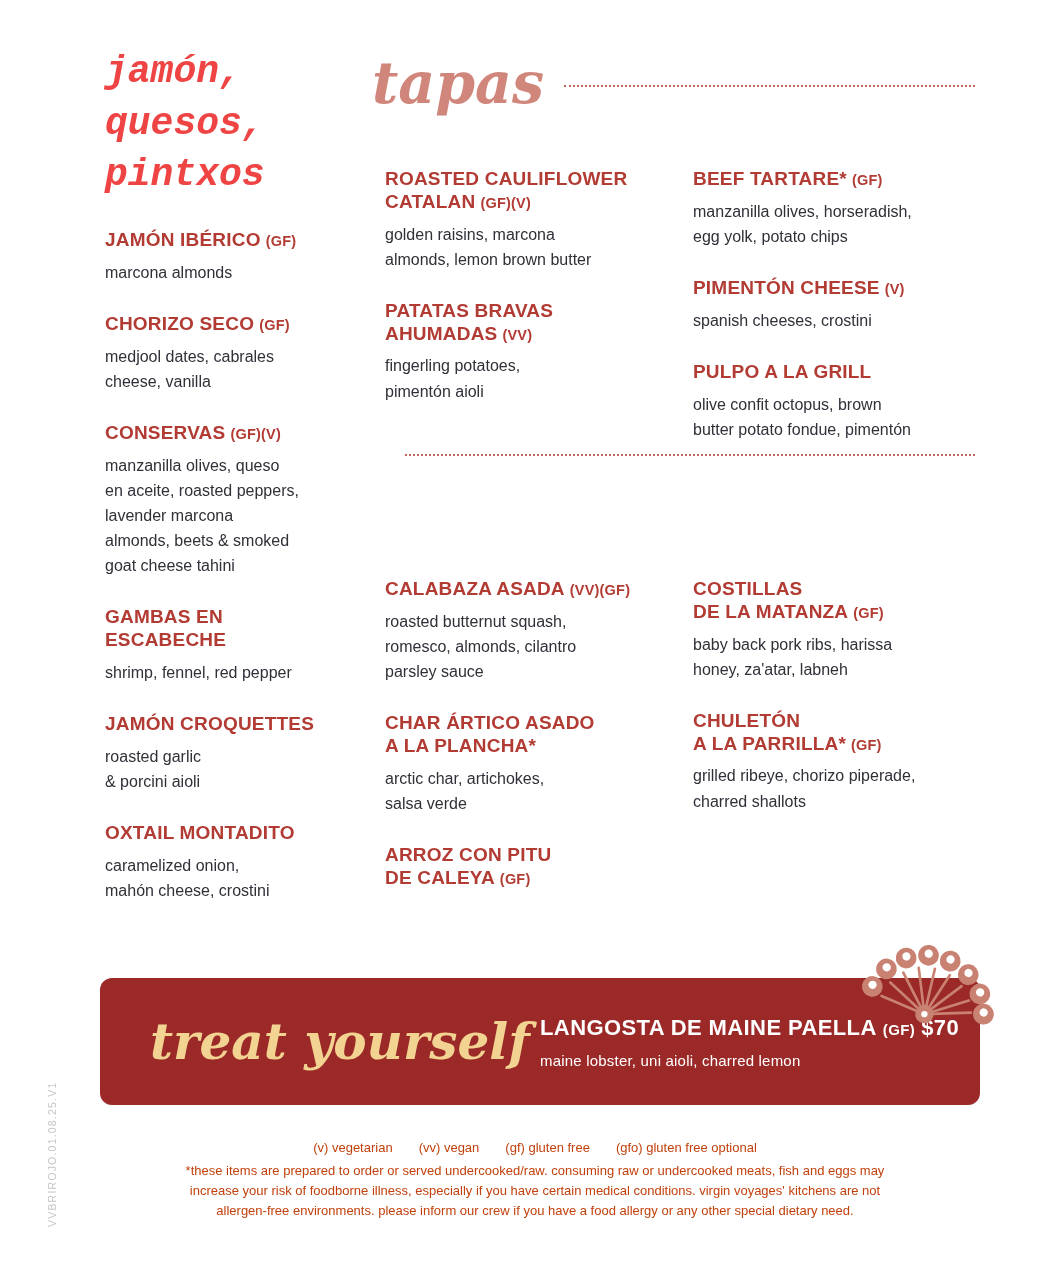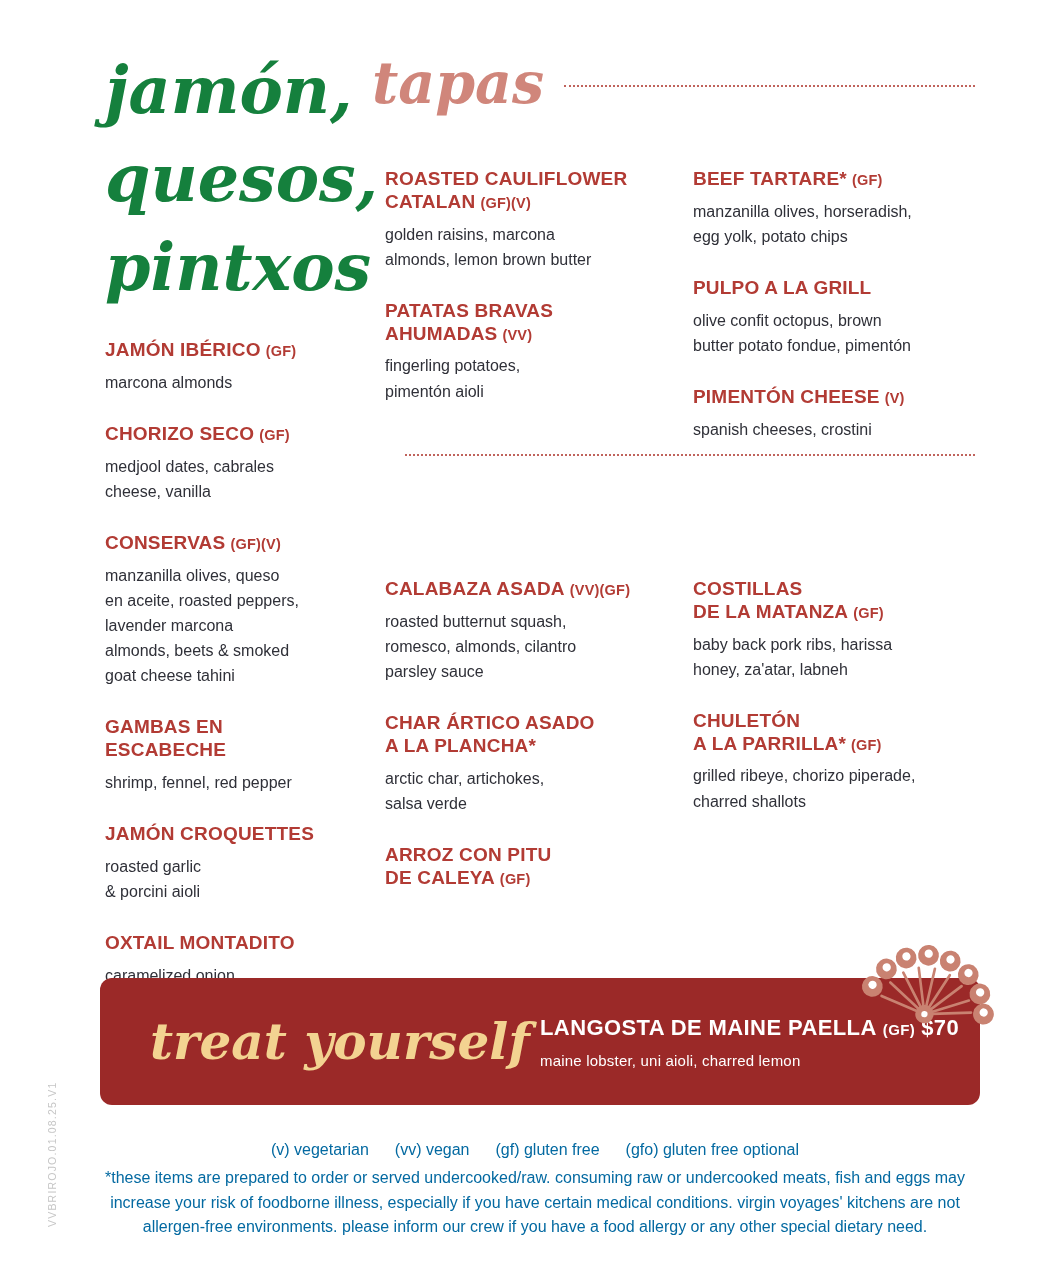--- a/index.html
+++ b/index.html
@@ -9,22 +9,22 @@
     font-family:"Liberation Sans", sans-serif;
     -webkit-font-smoothing:antialiased;
   }
   
   .script {
     font-family:"DejaVu Serif", serif;
     font-style:italic; font-weight:bold;
     color:#D0867B;
   }
   .left-heading {
-    font-size:65px; line-height:1.36; color:#15803d;
-    margin:0 0 28px 0; white-space:pre-line;
+    font-size:38px; line-height:1.36; color:#ef4444;
+    margin:0 0 28px 0; white-space:pre-line;font-family:Liberation Mono, monospace;
   }
   .script-big { font-size:57px; line-height:1; white-space:nowrap; }
   .dotline { flex:1; border-bottom:2px dotted #C0635C; margin-left:20px; height:0; margin-top:6px; }
 
   
   .item { margin-bottom:28px; }
   .dish {
     font-size:19px; line-height:1.2; font-weight:bold;
     color:#B23B34; letter-spacing:0.2px;
     margin:0 0 8px 0; white-space:pre-line;
@@ -58,21 +58,21 @@
   .banner-right { color:#ffffff; }
   .banner-title-line { font-size:22px; font-weight:bold; letter-spacing:0.4px; margin-bottom:11px; white-space:nowrap; }
   .banner-tag   { font-size:15px; font-weight:bold; margin:0 6px 0 6px; }
   .banner-price { font-size:22px; font-weight:bold; }
   .banner-desc  { font-size:15px; letter-spacing:0.2px; }
   .fan { position:absolute; right:-20px; top:-52px; width:148px; height:118px; transform:rotate(8deg); }
 
   
   .footer {
     position:absolute; left:100px; top:1138px; width:870px;
-    text-align:center; color:#0369a1; font-size:16px; line-height:1.55;
+    text-align:center; color:#c2410c; font-size:13px; line-height:1.55;
   }
   .legend span { margin:0 13px; }
   .disclaimer { white-space:pre-line; margin-top:3px; }
 
   
   .version {
     position:absolute; left:46px; top:1082px; height:145px;
     writing-mode:vertical-rl; transform:rotate(180deg);
     font-size:10.5px; letter-spacing:1.2px; color:#C6C6C6;
   }
@@ -139,27 +139,27 @@
   </div>
 </div>
 
 <div class="tapas-col2">
   <div class="item">
     <h3 class="dish"><span class="dish-name">BEEF TARTARE*</span><span class="dish-tags">(GF)</span></h3>
     <p class="desc">manzanilla olives, horseradish,
 egg yolk, potato chips</p>
   </div>
   <div class="item">
+    <h3 class="dish"><span class="dish-name">PIMENTÓN CHEESE</span><span class="dish-tags">(V)</span></h3>
+    <p class="desc">spanish cheeses, crostini</p>
+  </div>
+  <div class="item">
     <h3 class="dish"><span class="dish-name">PULPO A LA GRILL</span><span class="dish-tags"></span></h3>
     <p class="desc">olive confit octopus, brown
 butter potato fondue, pimentón</p>
-  </div>
-  <div class="item">
-    <h3 class="dish"><span class="dish-name">PIMENTÓN CHEESE</span><span class="dish-tags">(V)</span></h3>
-    <p class="desc">spanish cheeses, crostini</p>
   </div>
 </div>
 
 <div class="platos-heading">
   <div class="dotline"></div>
 </div>
 
 <div class="platos-col1">
   <div class="item">
     <h3 class="dish"><span class="dish-name">CALABAZA ASADA</span><span class="dish-tags">(VV)(GF)</span></h3>

